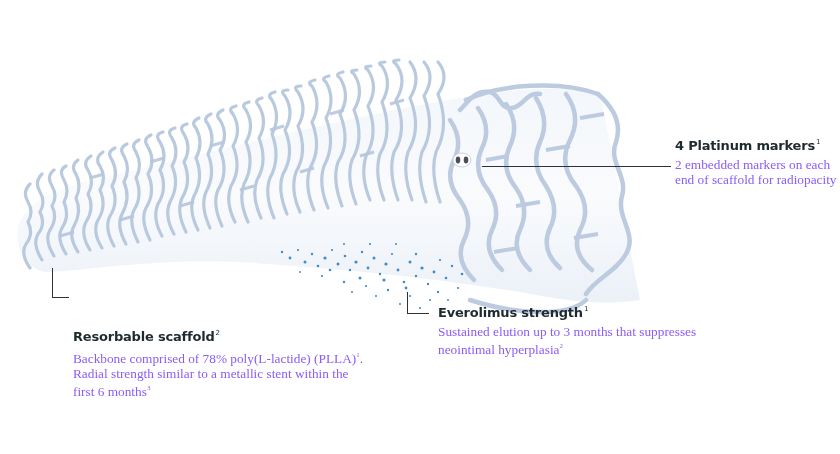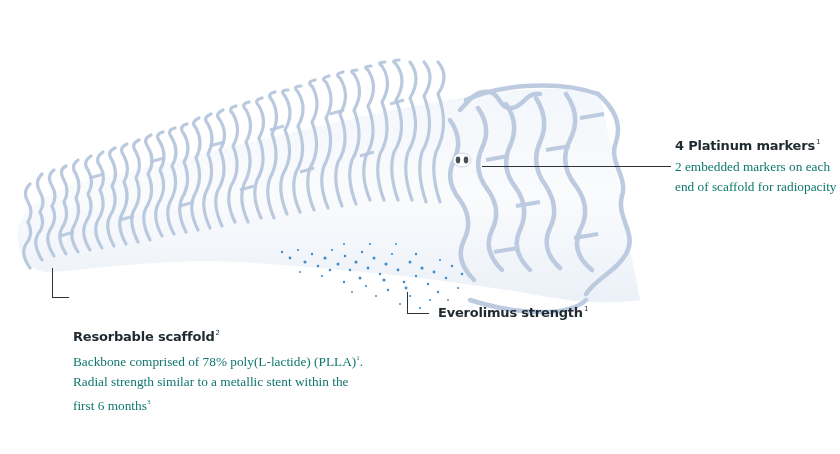--- a/index.html
+++ b/index.html
@@ -2,21 +2,21 @@
 <html><head>
 <meta charset="utf-8">
 <style>
   html, body { margin:0; padding:0; background:#ffffff; }
   body { width:840px; height:454px; position:relative; overflow:hidden; font-family:"Liberation Serif", serif; }
   .stage { position:absolute; left:0; top:0; width:756px; height:454px; }
   svg.scaffold { position:absolute; left:0; top:0; }
   .callout { position:absolute; color:#333a40; }
   .callout .title { font-family:"DejaVu Sans", sans-serif; font-weight:bold; font-size:13px; color:#1f2a30; letter-spacing:-0.2px; white-space:nowrap; }
   .callout .title sup { font-size:7px; font-weight:normal; vertical-align:6px; margin-left:1px; }
-  .callout .body { font-family:"Liberation Serif", serif; font-size:13.3px; line-height:20px; color:#0f766e; margin-top:4px; }
+  .callout .body { font-family:"Liberation Serif", serif; font-size:13.3px; line-height:15px; color:#8b5cf6; margin-top:4px; }
   .callout .body sup { font-size:7px; vertical-align:6px; }
   .leader { position:absolute; background:#2c3338; }
 </style>
 </head>
 <body>
 
 <div class="stage">
 
   <svg class="scaffold" width="840" height="454" viewBox="0 0 840 454">
     <defs>
@@ -174,15 +174,16 @@
     <div class="body">2 embedded markers on each end of scaffold for radiopacity</div>
   </div>
 
   <div class="callout" style="left:73px; top:288px; width:300px;margin-top:41px;">
     <div class="title"><span>Resorbable scaffold</span><sup>2</sup></div>
     <div class="body"><span>Backbone comprised of 78% poly(L-lactide) (PLLA)</span><sup>1</sup><span>. Radial strength similar to a metallic stent within the first 6 months</span><sup>3</sup></div>
   </div>
 
   <div class="callout" style="left:438px; top:305px; width:280px;">
     <div class="title"><span>Everolimus strength</span><sup>1</sup></div>
+    <div class="body"><span>Sustained elution up to 3 months that suppresses neointimal hyperplasia</span><sup>2</sup></div>
   </div>
 
 </div>
 
 </body></html>

